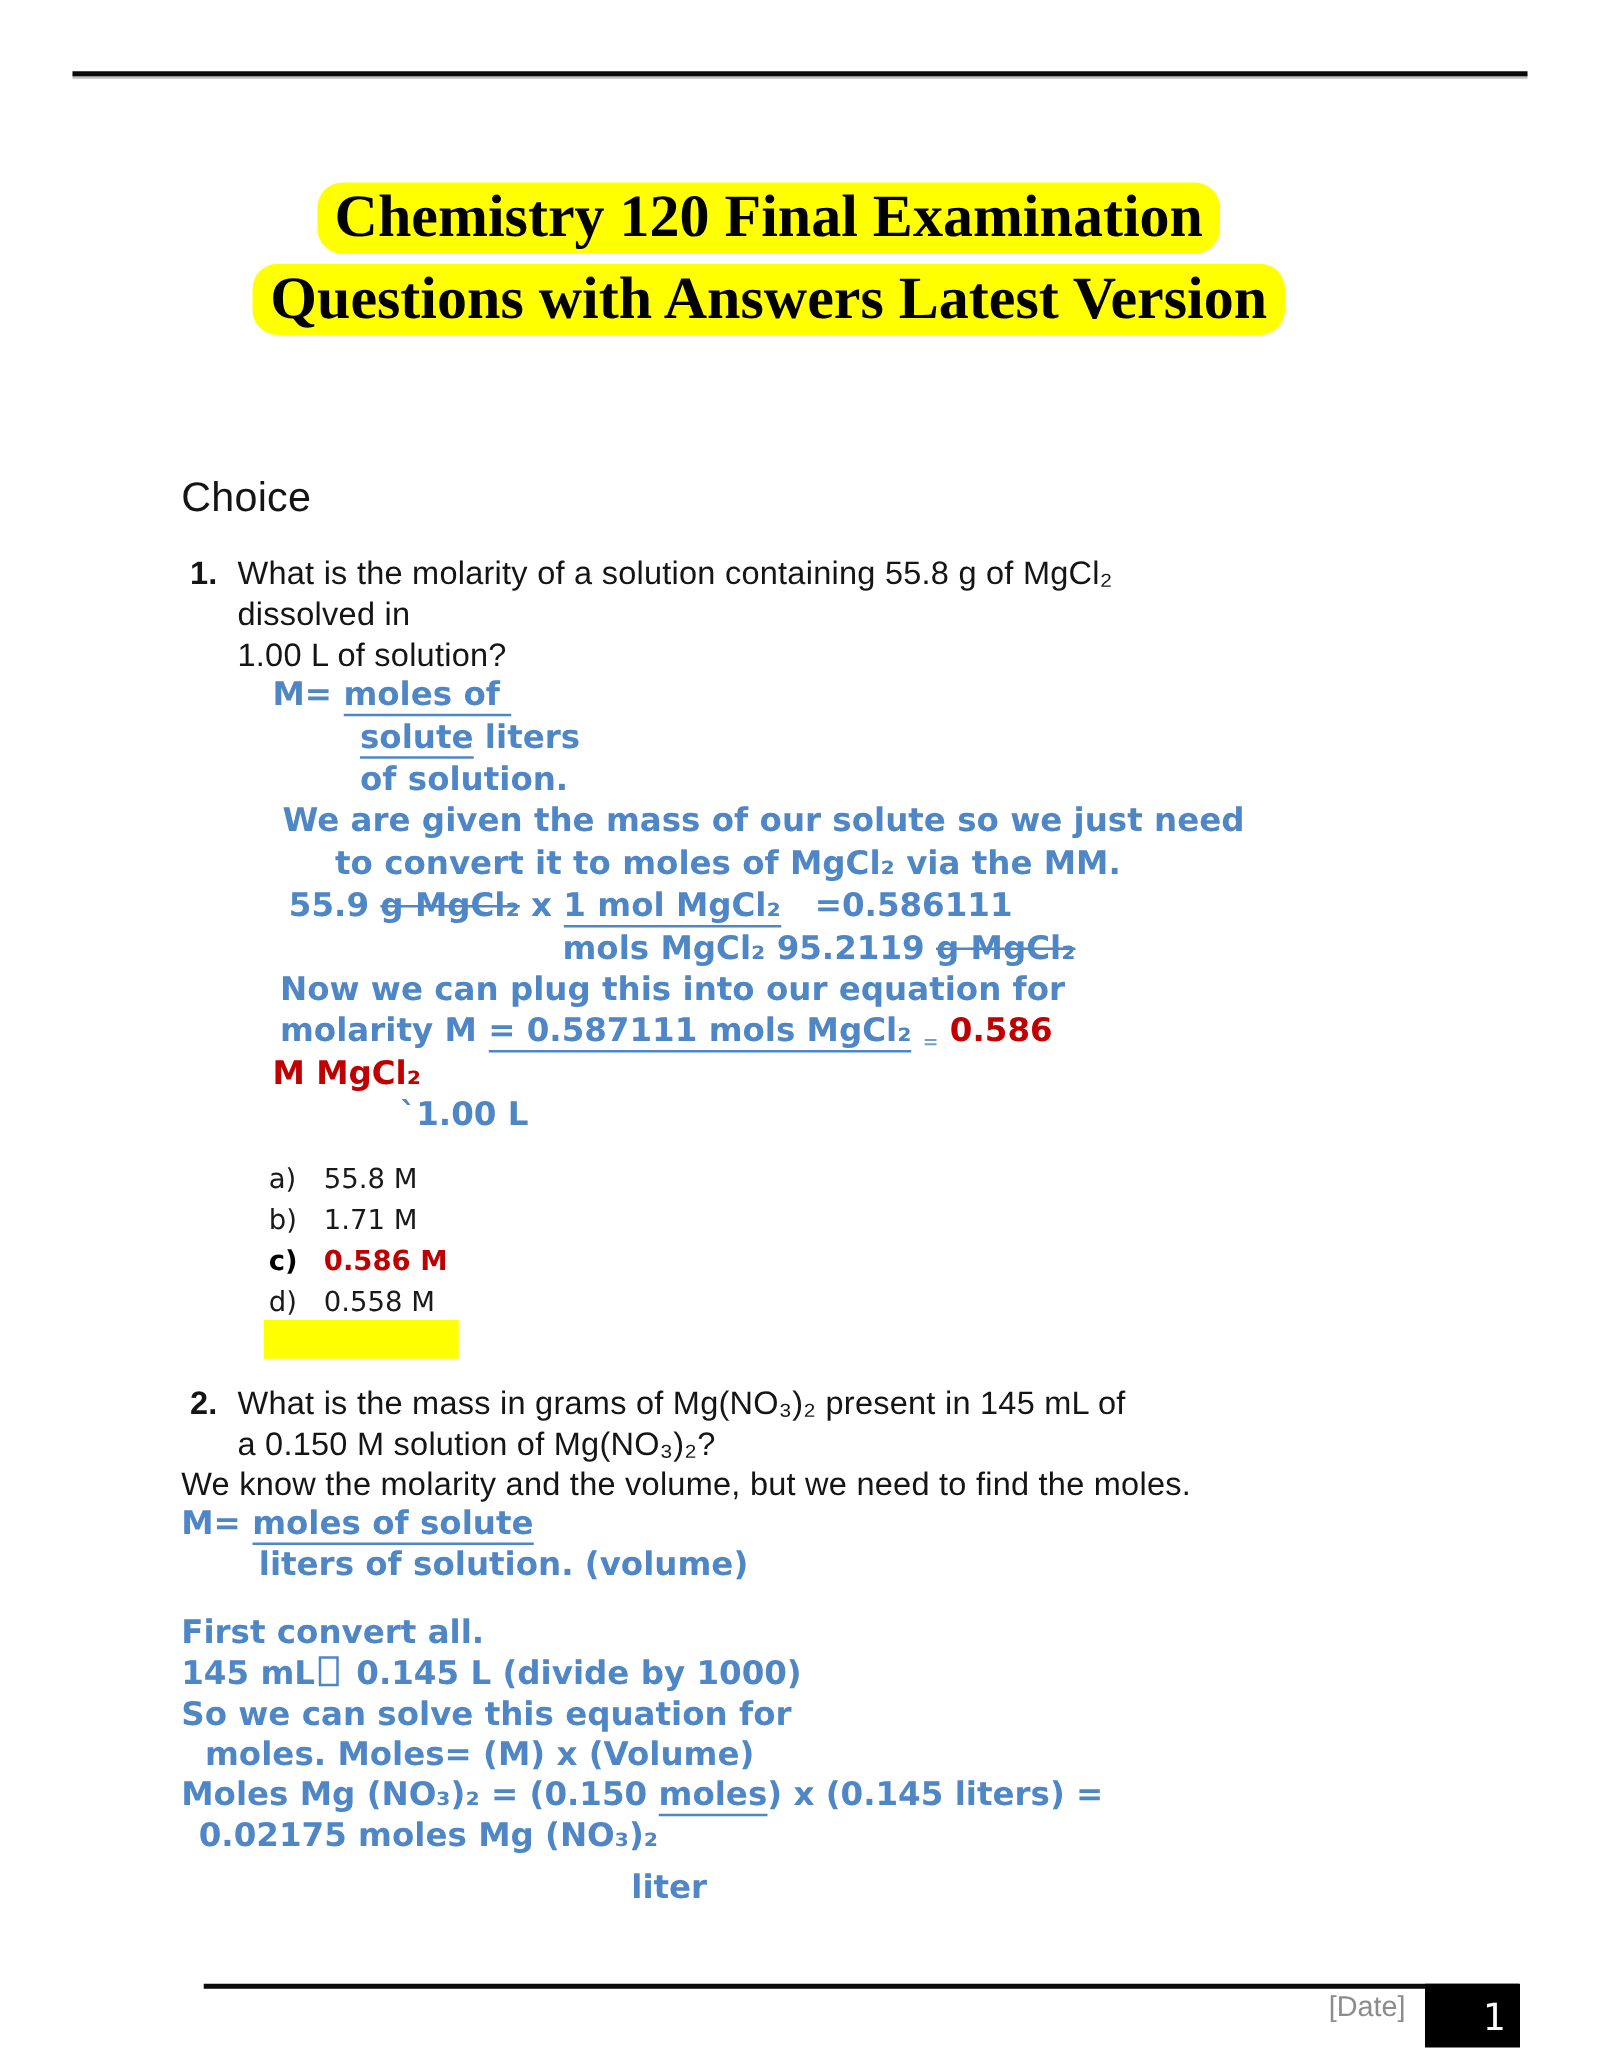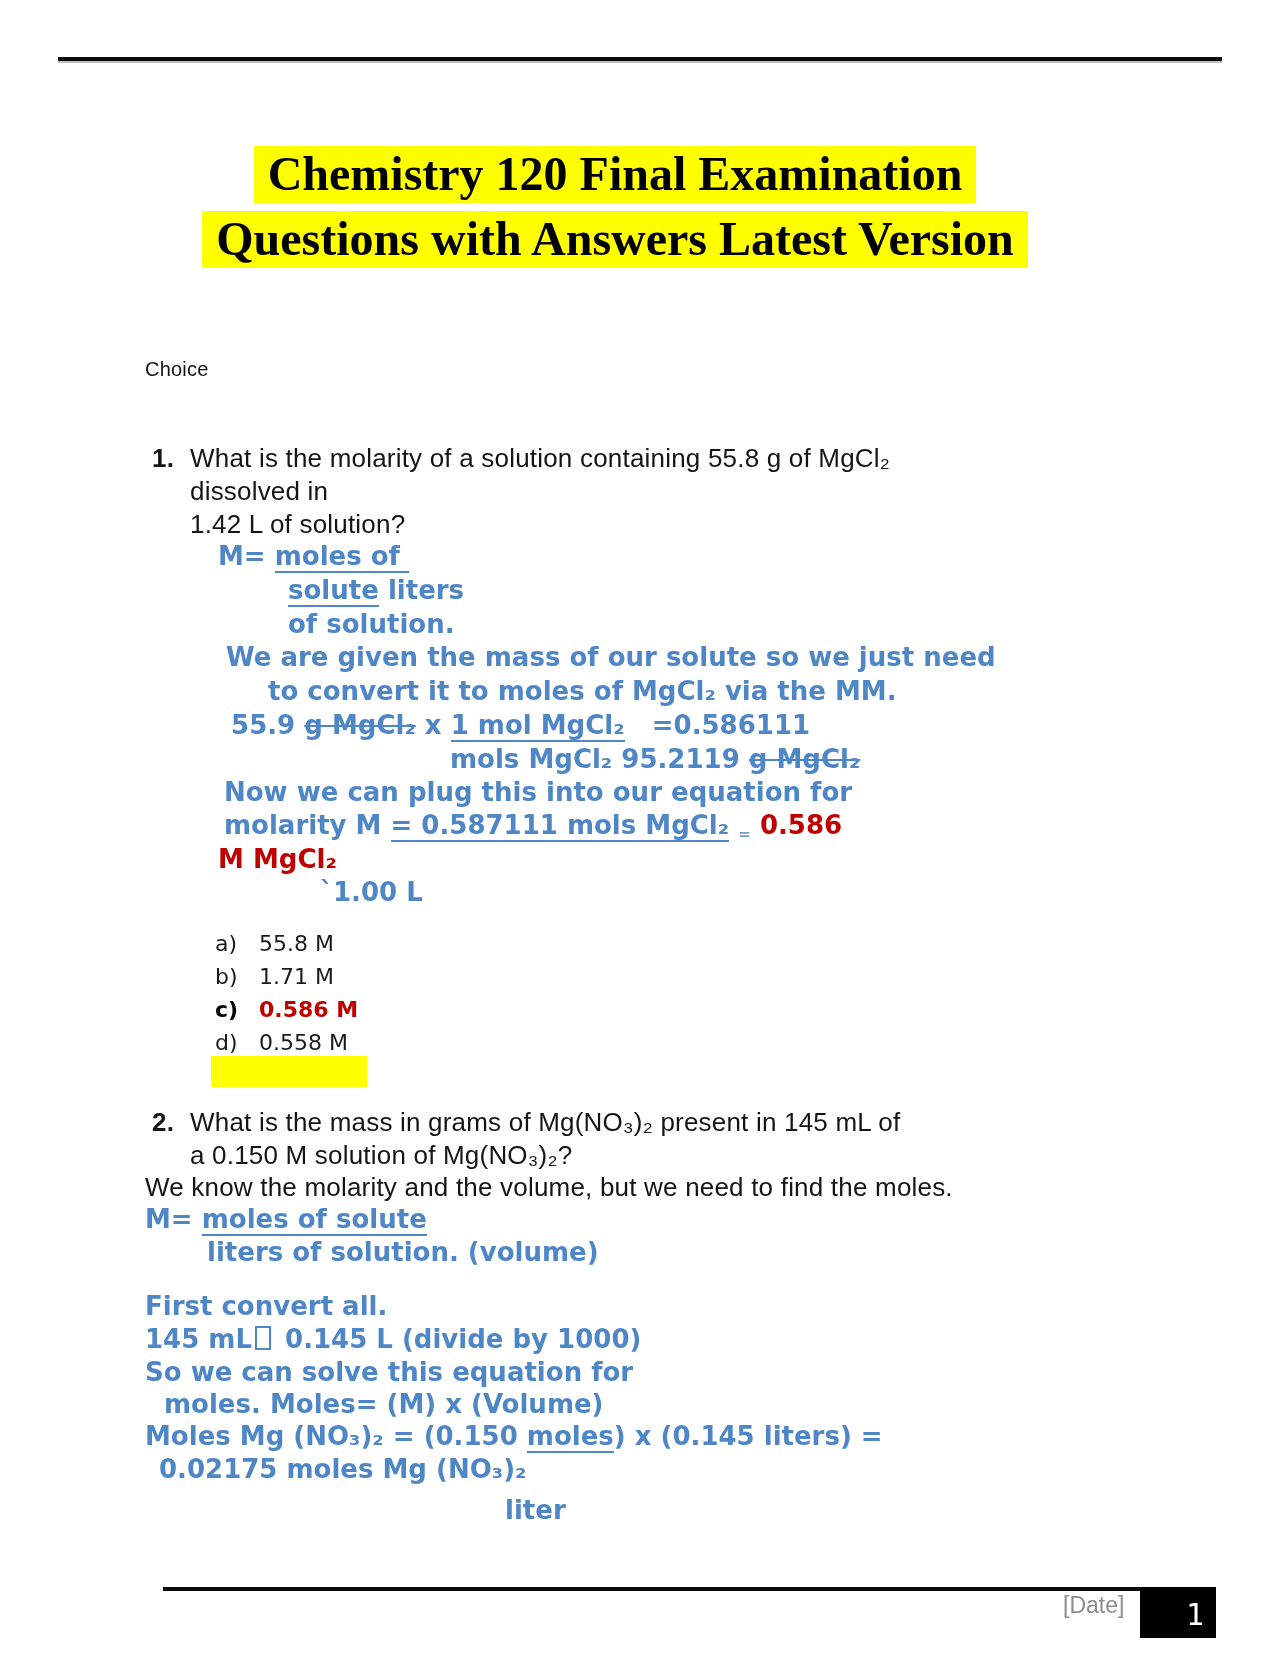--- a/index.html
+++ b/index.html
@@ -4,21 +4,21 @@
 <style>
   html,body{margin:0;padding:0;background:#ffffff;}
   #page{position:relative;width:1280px;height:1656px;background:#ffffff;overflow:hidden;
         font-family:"Liberation Sans","DejaVu Sans",sans-serif;color:#111;}
   .rule{position:absolute;background:#0b0b0b;height:4px;}
   .rule-shadow{box-shadow:0 2px 0 rgba(0,0,0,0.25);}
   
   .title-wrap{position:absolute;left:0;width:1230px;text-align:center;
               font-family:"Liberation Serif","DejaVu Serif",serif;font-weight:bold;
               font-size:48px;line-height:63px;color:#000;}
-  .hl{background:#ffff00;padding:1px 14px 3px 14px;}
+  .hl{background:#ffff00;padding:1px 14px 3px 14px;border-radius:20px;}
   
   .line{position:absolute;white-space:pre;line-height:1.15;}
   .black{font-size:26px;color:#151515;letter-spacing:0.2px;}
   .qnum{font-weight:bold;display:inline-block;width:38px;}
   .blue{font-family:"DejaVu Sans","Liberation Sans",sans-serif;font-weight:bold;
         font-size:26px;color:#4e86c6;}
   .red{color:#c00000;}
   .u{border-bottom:2px solid currentColor;}
   .strike{text-decoration:line-through;text-decoration-thickness:2px;}
   .smalleq{font-size:15px;vertical-align:-5px;opacity:0.8;}
@@ -40,25 +40,25 @@
 </head>
 <body>
 
 <div id="page">
 
   <div class="rule rule-shadow" style="left:58px;top:57px;width:1164px;"></div>
 
   <div class="title-wrap" style="top:142px;"><span class="hl">Chemistry 120 Final Examination</span></div>
   <div class="title-wrap" style="top:207px;"><span class="hl">Questions with Answers Latest Version</span></div>
 
-  <div class="line black" style="left:145px;top:358px;font-size:20px;">Choice</div>
+  <div class="line black" style="left:145px;top:379px;font-size:33px;">Choice</div>
 
   <div class="line black" style="left:152px;top:444px;"><span class="qnum">1.</span><span>What is the molarity of a solution containing 55.8 g of MgCl₂</span></div>
   <div class="line black" style="left:190px;top:477px;">dissolved in</div>
-  <div class="line black" style="left:190px;top:510px;">1.42 L of solution?</div>
+  <div class="line black" style="left:190px;top:510px;">1.00 L of solution?</div>
 
   <div class="line blue" style="left:218px;top:542px;"><span>M= </span><span class="u">moles of </span></div>
   <div class="line blue" style="left:288px;top:576px;"><span class="u">solute</span><span> liters</span></div>
   <div class="line blue" style="left:288px;top:610px;"><span>of solution.</span></div>
   <div class="line blue" style="left:226px;top:643px;"><span>We are given the mass of our solute so we just need</span></div>
   <div class="line blue" style="left:220px;top:677px;margin-left:48px;"><span>to convert it to moles of MgCl₂ via the MM.</span></div>
   <div class="line blue" style="left:222px;top:711px;"><span> 55.9 </span><span class="strike">g MgCl₂</span><span> x </span><span class="u">1 mol MgCl₂</span><span>   =0.586111</span></div>
   <div class="line blue" style="left:450px;top:745px;"><span>mols MgCl₂ 95.2119 </span><span class="strike">g MgCl₂</span></div>
   <div class="line blue" style="left:224px;top:778px;"><span>Now we can plug this into our equation for</span></div>
   <div class="line blue" style="left:224px;top:811px;"><span>molarity M </span><span class="u">= 0.587111 mols MgCl₂</span><span> </span><span class="smalleq">=</span><span> </span><span class="red">0.586</span></div>

